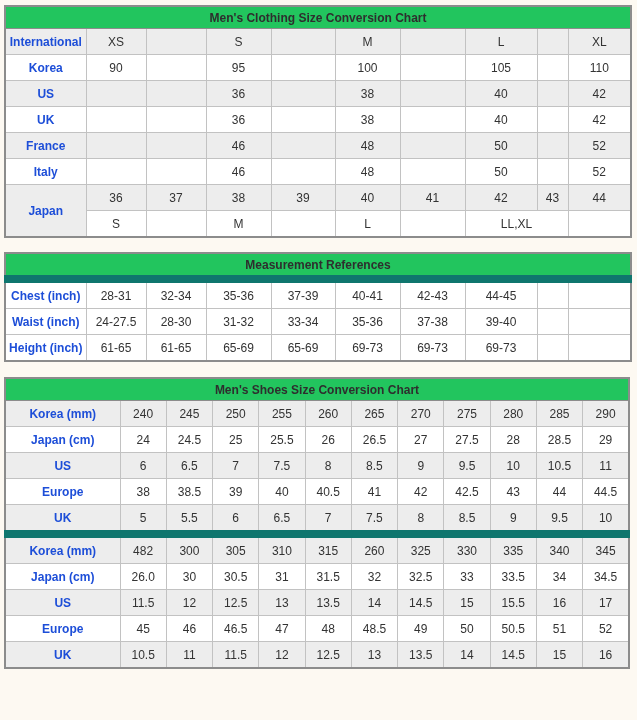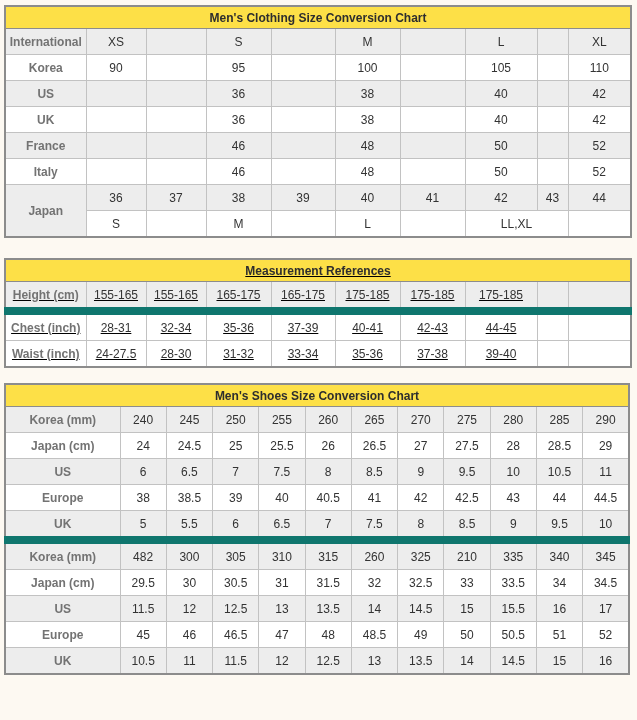--- a/index.html
+++ b/index.html
@@ -13,43 +13,43 @@
     padding:5px 4px 4px 4px;
     box-sizing:border-box;
   }
   table{
     border-collapse:collapse;
     table-layout:fixed;
     width:626px;
     border:2px solid #8c8c8c;
     background:#fff;
   }
-  #measurement-table{margin-top:20px;text-decoration:underline;}
+  #measurement-table{margin-top:14px;}
   #shoes-table{margin-top:15px;}
   td,th{
     border:1px solid #c2c2c2;
     text-align:center;
     vertical-align:middle;
     font-size:12px;
     color:#333;
     height:25px;
     padding:0 2px;
     overflow:hidden;
     white-space:nowrap;
   }
   th.row-label{
     font-weight:bold;
-    color:#737373;
+    color:#1d4ed8;
   }
   td{font-weight:normal;}
   tr.stripe td, tr.stripe th{background:#ededed;}
   tr.plain  td, tr.plain  th{background:#ffffff;}
   th.cell-white{background:#ffffff;}
   .chart-title-cell{
-    background:#fde047;
+    background:#22c55e;
     font-weight:bold;
     font-size:12px;
     color:#2e2e2e;
     height:21px;
     border:1px solid #8c8c8c;
   }
   tr.thick-top td, tr.thick-top th{border-top:8px solid #0f766e;}
 </style>
 </head>
 <body>
@@ -184,32 +184,20 @@
         <col style="width: 72px;">
         <col style="width: 31px;">
         <col style="width: 63px;">
       </colgroup>
     <thead>
       <tr>
         <th class="chart-title-cell" colspan="10">Measurement References</th>
       </tr>
     </thead>
     <tbody>
-        <tr class="stripe">
-          <th class="row-label">Height (cm)</th>
-          <td>155-165</td>
-          <td>155-165</td>
-          <td>165-175</td>
-          <td>165-175</td>
-          <td>175-185</td>
-          <td>175-185</td>
-          <td>175-185</td>
-          <td></td>
-          <td></td>
-        </tr>
         <tr class="plain thick-top">
           <th class="row-label">Chest (inch)</th>
           <td>28-31</td>
           <td>32-34</td>
           <td>35-36</td>
           <td>37-39</td>
           <td>40-41</td>
           <td>42-43</td>
           <td>44-45</td>
           <td></td>
@@ -217,20 +205,32 @@
         </tr>
         <tr class="plain">
           <th class="row-label">Waist (inch)</th>
           <td>24-27.5</td>
           <td>28-30</td>
           <td>31-32</td>
           <td>33-34</td>
           <td>35-36</td>
           <td>37-38</td>
           <td>39-40</td>
+          <td></td>
+          <td></td>
+        </tr>
+        <tr class="plain">
+          <th class="row-label">Height (inch)</th>
+          <td>61-65</td>
+          <td>61-65</td>
+          <td>65-69</td>
+          <td>65-69</td>
+          <td>69-73</td>
+          <td>69-73</td>
+          <td>69-73</td>
           <td></td>
           <td></td>
         </tr>
       </tbody>
   </table>
 
   <table id="shoes-table">
       <colgroup>
         <col style="width: 115px;">
         <col>
@@ -323,28 +323,28 @@
         </tr>
         <tr class="stripe thick-top">
           <th class="row-label">Korea (mm)</th>
           <td>482</td>
           <td>300</td>
           <td>305</td>
           <td>310</td>
           <td>315</td>
           <td>260</td>
           <td>325</td>
-          <td>210</td>
+          <td>330</td>
           <td>335</td>
           <td>340</td>
           <td>345</td>
         </tr>
         <tr class="plain">
           <th class="row-label">Japan (cm)</th>
-          <td>29.5</td>
+          <td>26.0</td>
           <td>30</td>
           <td>30.5</td>
           <td>31</td>
           <td>31.5</td>
           <td>32</td>
           <td>32.5</td>
           <td>33</td>
           <td>33.5</td>
           <td>34</td>
           <td>34.5</td>

